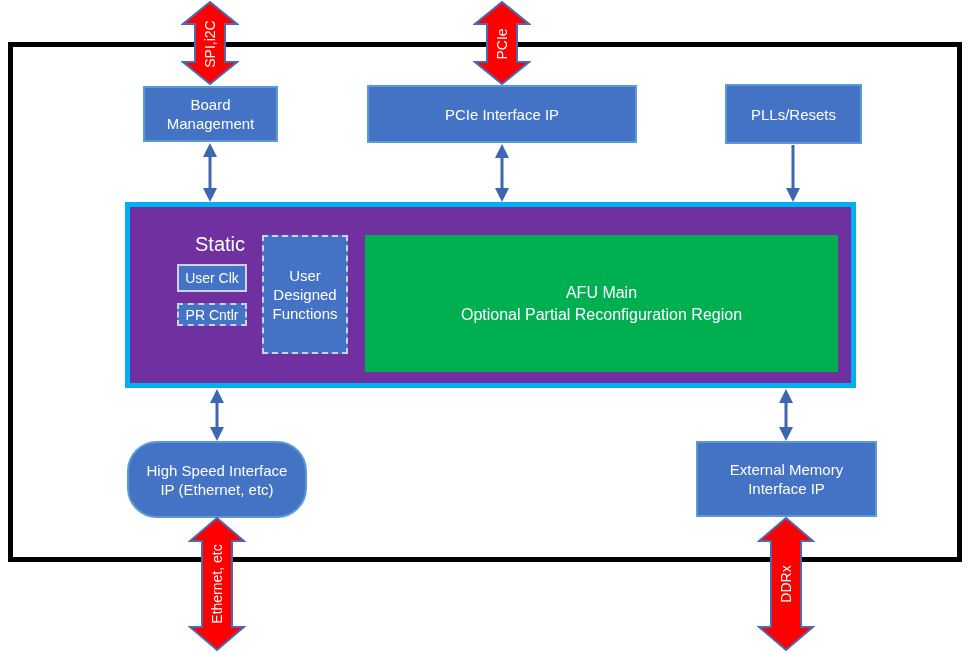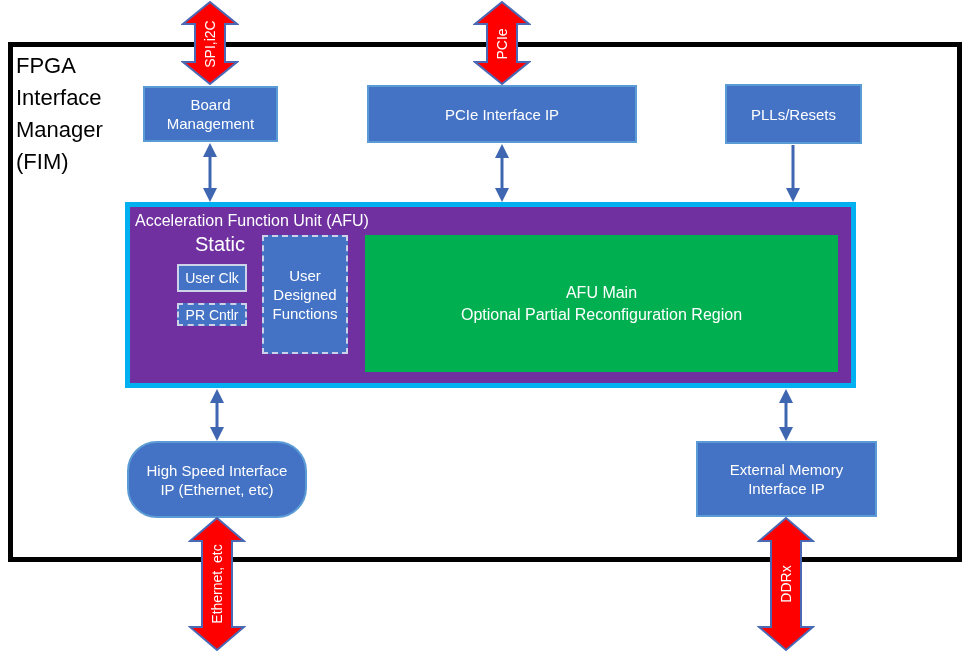--- a/index.html
+++ b/index.html
@@ -55,34 +55,32 @@
   .conn-line{stroke:var(--connector_blue);stroke-width:3;}
   .conn-head{fill:var(--connector_blue);}
   .red-shape{fill:var(--arrow_red);stroke:var(--arrow_red_border);stroke-width:2;}
 </style>
 </head>
 <body>
 
 <div class="stage">
 
   <div class="outer-box"></div>
-  <div class="fim-label">FPGA Interface Manager (FIM)</div>
 
   <div class="blue-box box-board">
     <span class="lbl">Board Management</span>
   </div>
   <div class="blue-box box-pcie">
     <span class="lbl">PCIe Interface IP</span>
   </div>
   <div class="blue-box box-plls">
     <span class="lbl">PLLs/Resets</span>
   </div>
 
   <div class="afu-box">
-    <div class="afu-title">Acceleration Function Unit (AFU)</div>
     <div class="afu-static">Static</div>
     <div class="inner-blue box-userclk">
       <span>User Clk</span>
     </div>
     <div class="inner-blue box-prcntlr">
       <span>PR Cntlr</span>
     </div>
     <div class="inner-blue box-udf">
       <span class="lbl">User Designed Functions</span>
     </div>

